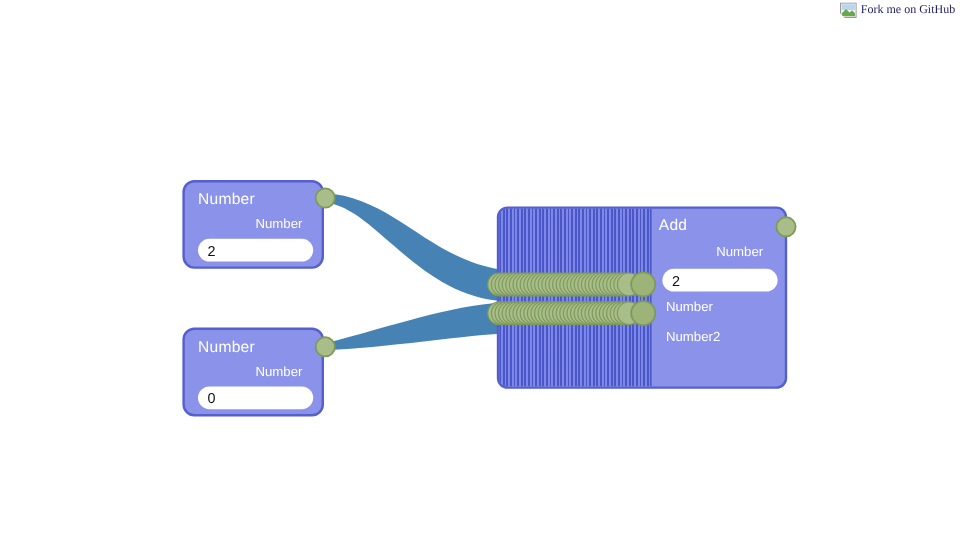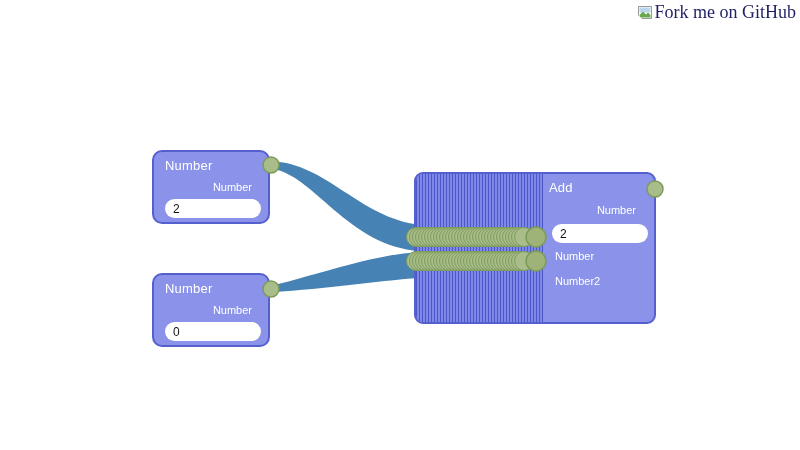--- a/index.html
+++ b/index.html
@@ -60,21 +60,21 @@
     color:var(--node-text);font-size:11px;
   }
   #add-in1-label{top:76px;}
   #add-in2-label{top:101px;}
 
   
   #github-link{
     position:absolute;right:4px;top:2px;z-index:4;
     display:flex;align-items:center;gap:3px;
     text-decoration:none;
-    font-family:"Liberation Serif", serif;font-size:18px;
+    font-family:"Liberation Serif", serif;font-size:10px;
     color:var(--link-text);
   }
   #github-link .broken-img{display:inline-block;line-height:0;}
 </style>
 </head>
 <body style="--node-fill: #8a93e9; --node-border: #5560ce; --node-text: #ffffff; --stripe-dark: #4c57c7; --stripe-light: #7e88e8; --input-bg: #ffffff; --input-text: #111111; --link-text: #1f1f66;">
 
 <svg id="wires-layer" width="800" height="450">
   <path class="ribbon" d="M 271 161 C 328 164 358 217 420 225 L 420 251 C 348 247 312 172 271 169 Z" fill="#4682b4"></path>
   <path class="ribbon" d="M 271 286 C 330 271 372 255 420 252 L 420 278 C 372 281 330 289 271 292 Z" fill="#4682b4"></path>

